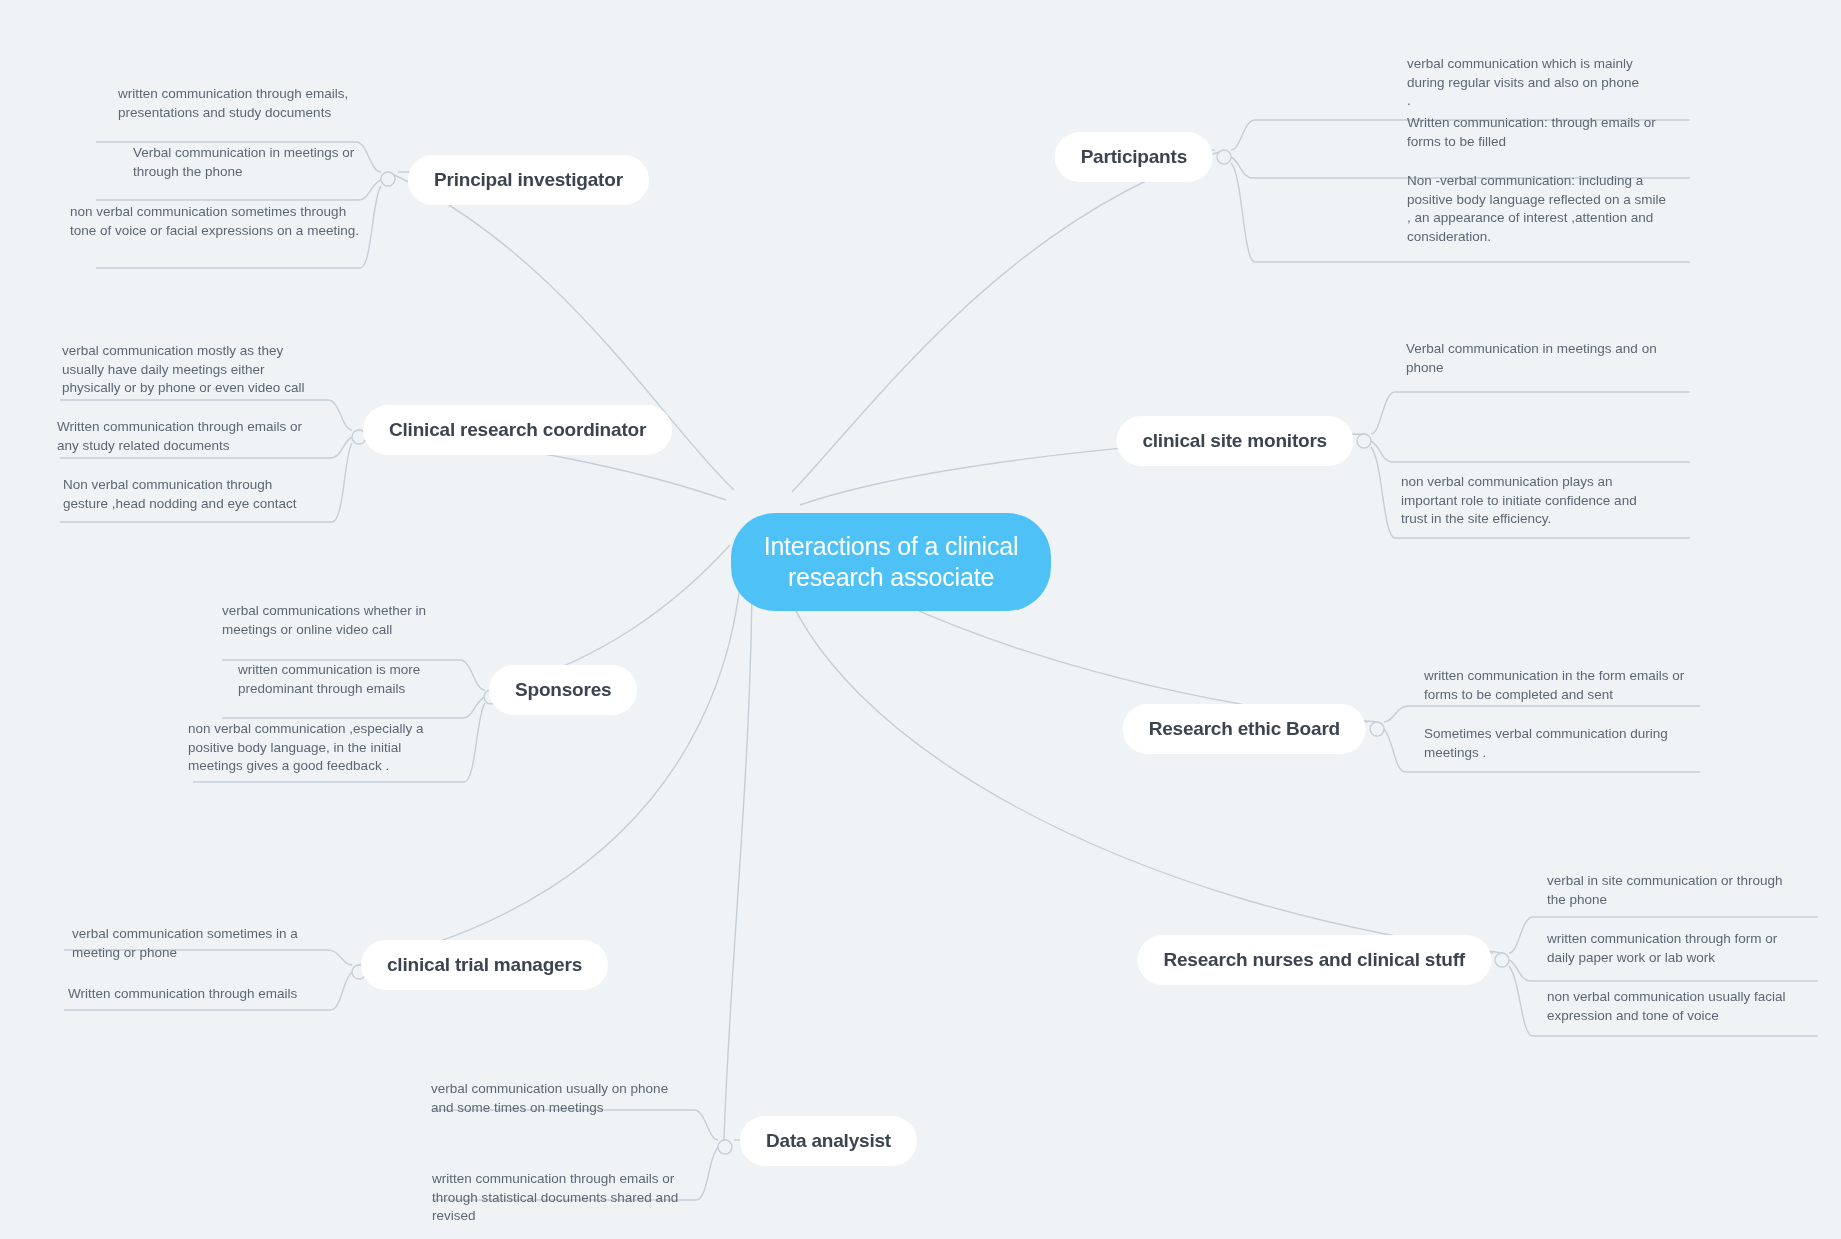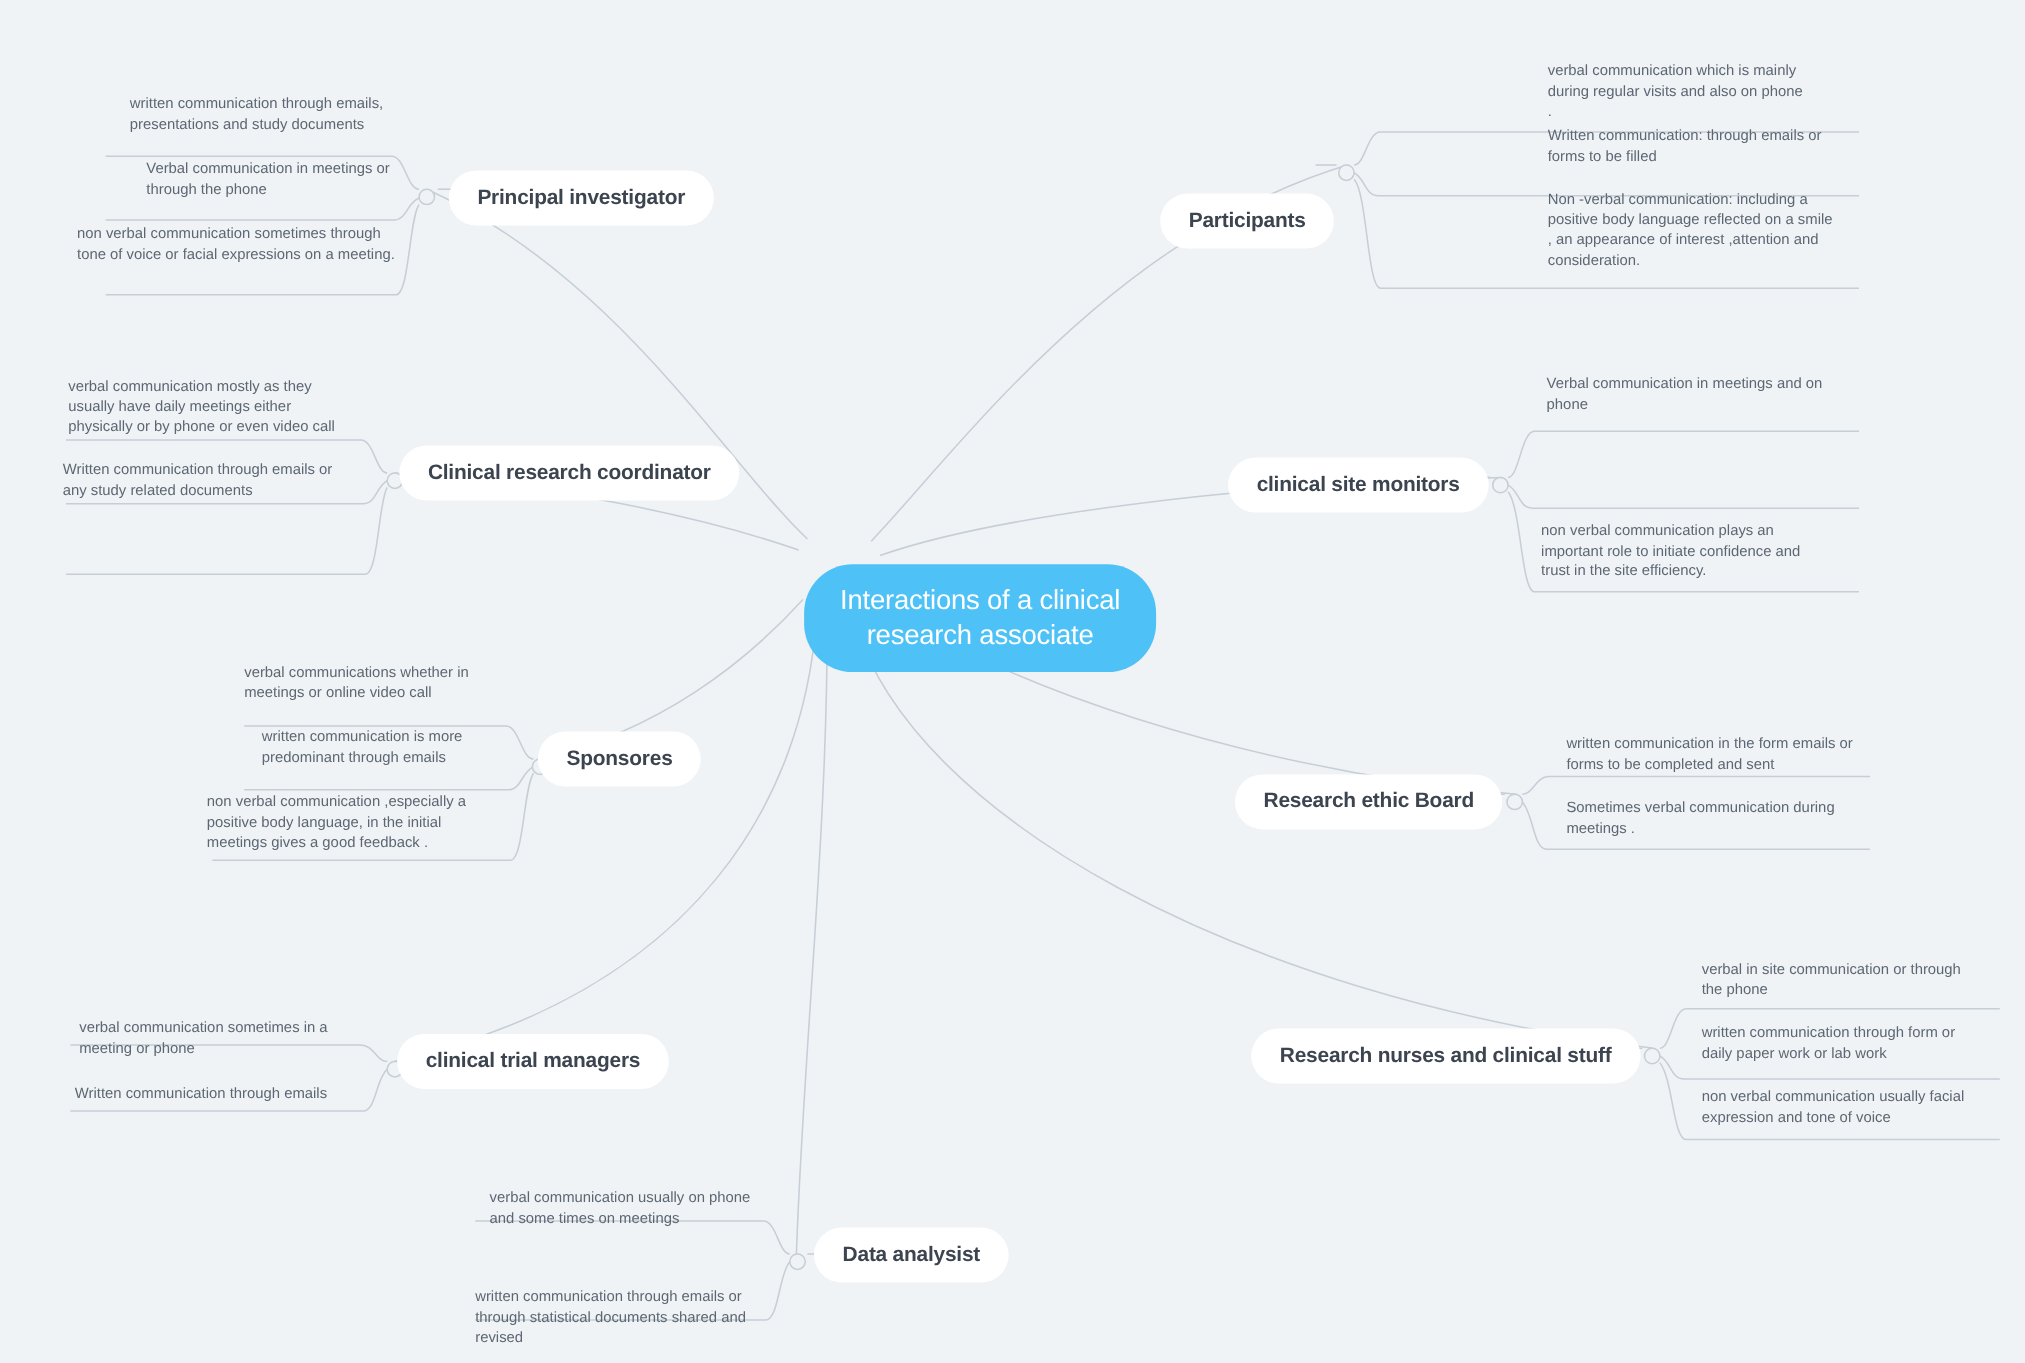--- a/index.html
+++ b/index.html
@@ -151,35 +151,36 @@
   <div class="central" style="left:731px; top:477px; width:320px; height:98px;margin-top:36px;">Interactions of a clinical research associate</div>
 
   <div class="topic" style="left:408px; top:155px;">Principal investigator</div>
   <div class="leaf left" style="left:118px; top:85px; width:245px;">written communication through emails, presentations and study documents</div>
   <div class="leaf left" style="left:133px; top:144px; width:225px;">Verbal communication in meetings or through the phone</div>
   <div class="leaf left" style="left:70px; top:203px; width:290px;">non verbal communication sometimes through tone of voice or facial expressions on a meeting.</div>
 
   <div class="topic" style="left:363px; top:405px;">Clinical research coordinator</div>
   <div class="leaf left" style="left:62px; top:342px; width:250px;">verbal communication mostly as they usually have daily meetings either physically or by phone or even video call</div>
   <div class="leaf left" style="left:57px; top:418px; width:262px;">Written communication through emails or any study related documents</div>
+  <div class="leaf left" style="left:63px; top:476px; width:252px;">Non verbal communication through gesture ,head nodding  and eye contact</div>
 
   <div class="topic" style="left:489px; top:665px;">Sponsores</div>
   <div class="leaf left" style="left:222px; top:602px; width:215px;">verbal communications whether in meetings or online video call</div>
   <div class="leaf left" style="left:238px; top:661px; width:215px;">written communication is more predominant through emails</div>
   <div class="leaf left" style="left:188px; top:720px; width:250px;">non verbal communication ,especially a positive body language, in the initial meetings gives a good feedback .</div>
 
   <div class="topic" style="left:361px; top:940px;">clinical trial managers</div>
   <div class="leaf left" style="left:72px; top:925px; width:240px;">verbal  communication  sometimes in a meeting or phone</div>
   <div class="leaf left" style="left:68px; top:985px; width:250px;">Written communication through emails</div>
 
   <div class="topic" style="left:740px; top:1116px;">Data analysist</div>
-  <div class="leaf left" style="left:445px; top:1080px; width:250px;">verbal communication usually on phone and some times on meetings</div>
+  <div class="leaf left" style="left:431px; top:1080px; width:250px;">verbal communication usually on phone and some times on meetings</div>
   <div class="leaf left" style="left:432px; top:1170px; width:262px;">written communication through emails or through statistical documents shared and revised</div>
 
-  <div class="topic" style="left:1213px; top:132px; transform:translateX(-100%);margin-top:44px;">Participants</div>
+  <div class="topic" style="left:1213px; top:132px; transform:translateX(-100%);">Participants</div>
   <div class="leaf right" style="left:1407px; top:114px; width:255px;">Written communication: through emails or forms to be filled</div>
   <div class="leaf right" style="left:1407px; top:55px; width:238px;">verbal communication which is mainly during regular visits and also on phone .</div>
   <div class="leaf right" style="left:1407px; top:172px; width:262px;">Non -verbal communication: including a positive body language reflected on a smile , an appearance of interest ,attention and consideration.</div>
 
   <div class="topic" style="left:1353px; top:416px; transform:translateX(-100%);">clinical site monitors</div>
   <div class="leaf right" style="left:1406px; top:340px; width:252px;">Verbal communication in meetings and on phone</div>
   <div class="leaf right" style="left:1401px; top:473px; width:250px;">non verbal communication plays an important role to initiate confidence and trust in the site efficiency.</div>
 
   <div class="topic" style="left:1366px; top:704px; transform:translateX(-100%);">Research ethic Board</div>
   <div class="leaf right" style="left:1424px; top:725px; width:262px;">Sometimes verbal communication during meetings .</div>

